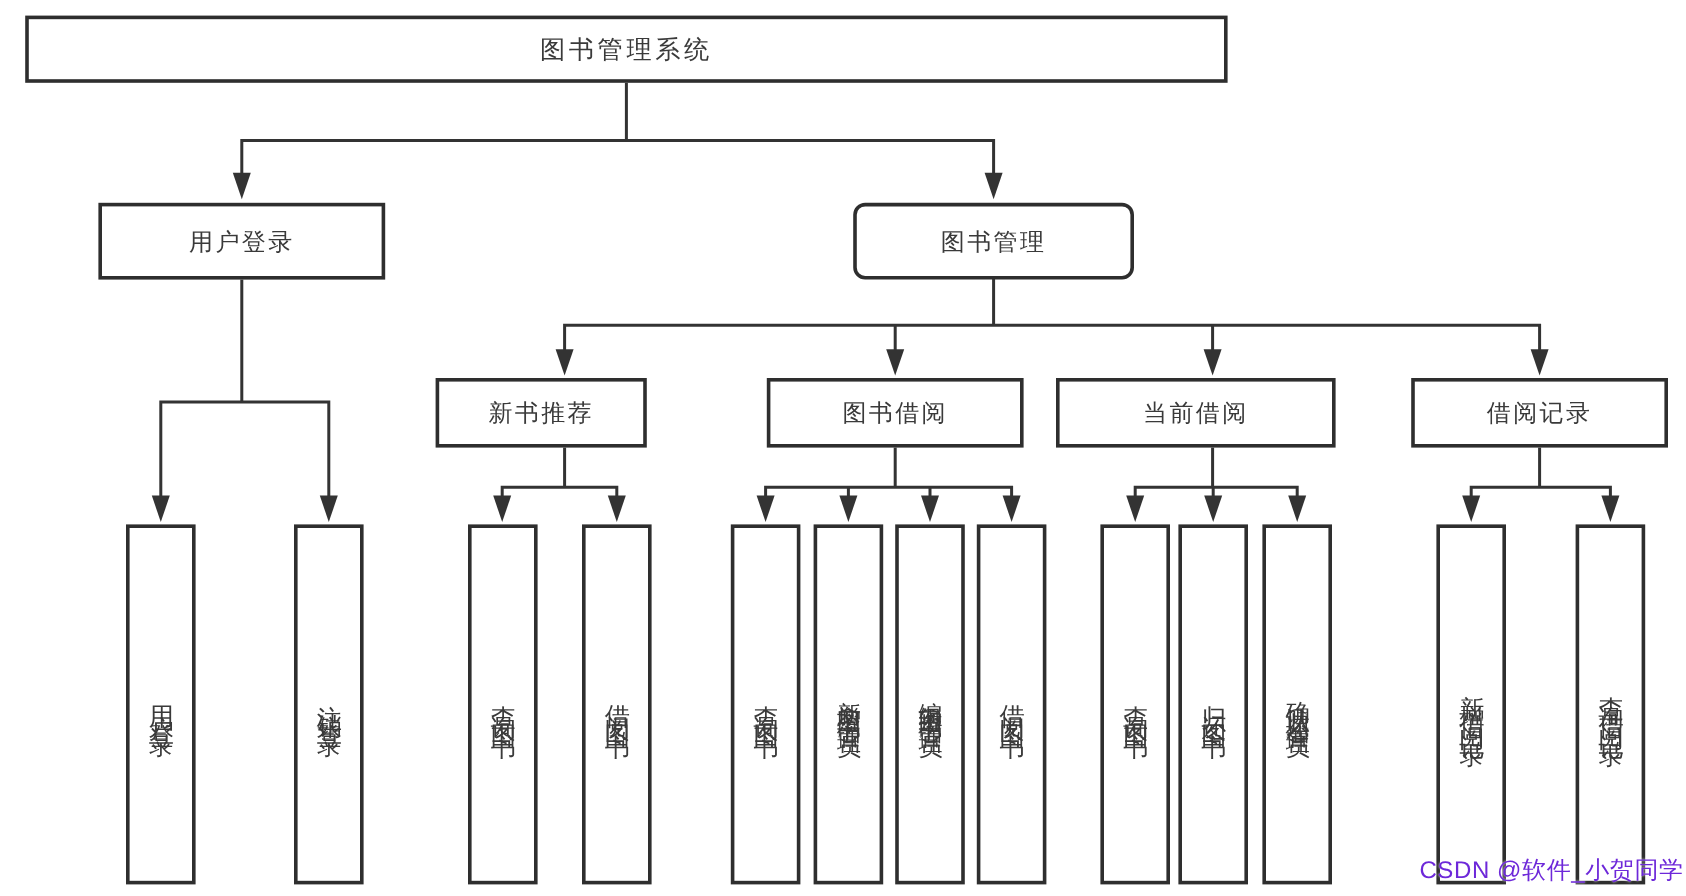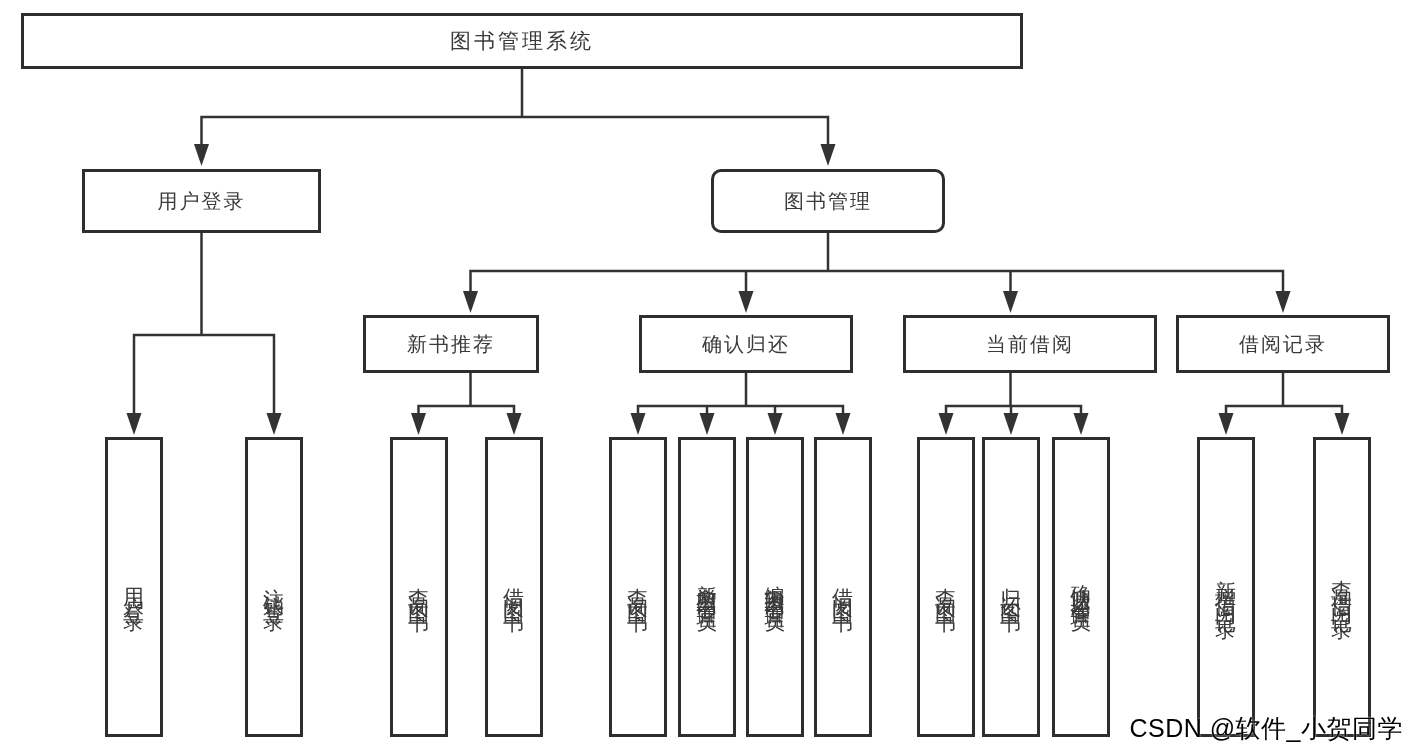--- a/index.html
+++ b/index.html
@@ -35,22 +35,22 @@
     letter-spacing:8px;
     font-weight:500;
     line-height:1;
     color:#3a3a3a;
   }
   .v.long{font-size:20px;letter-spacing:4px;}
   .watermark{
     position:absolute;
     right:2px;top:712px;
     z-index:3;
-    font-size:25px;
-    color:#000000;
+    font-size:20px;
+    color:#6d28d9;
     letter-spacing:0.5px;
     text-shadow:0 0 2px #ffffff;
     white-space:nowrap;
   }
 </style>
 </head>
 <body>
 
 <div class="canvas">
 
@@ -98,23 +98,23 @@
     <span class="h-label">用户登录</span>
   </div>
   <div class="box lvl1" style="left:711px;width:234px;border-radius:10px;">
     <span class="h-label">图书管理</span>
   </div>
 
   <div class="box lvl2" style="left:363px;width:176px;">
     <span class="h-label">新书推荐</span>
   </div>
   <div class="box lvl2" style="left:639px;width:214px;">
-    <span class="h-label">确认归还</span>
+    <span class="h-label">图书借阅</span>
   </div>
-  <div class="box lvl2" style="left:903px;width:254px;">
+  <div class="box lvl2" style="left:880px;width:233px;">
     <span class="h-label">当前借阅</span>
   </div>
   <div class="box lvl2" style="left:1176px;width:214px;">
     <span class="h-label">借阅记录</span>
   </div>
 
   <div class="box leaf" style="left:105px;">
     <span class="v">用户登录</span>
   </div>
   <div class="box leaf" style="left:245px;">

